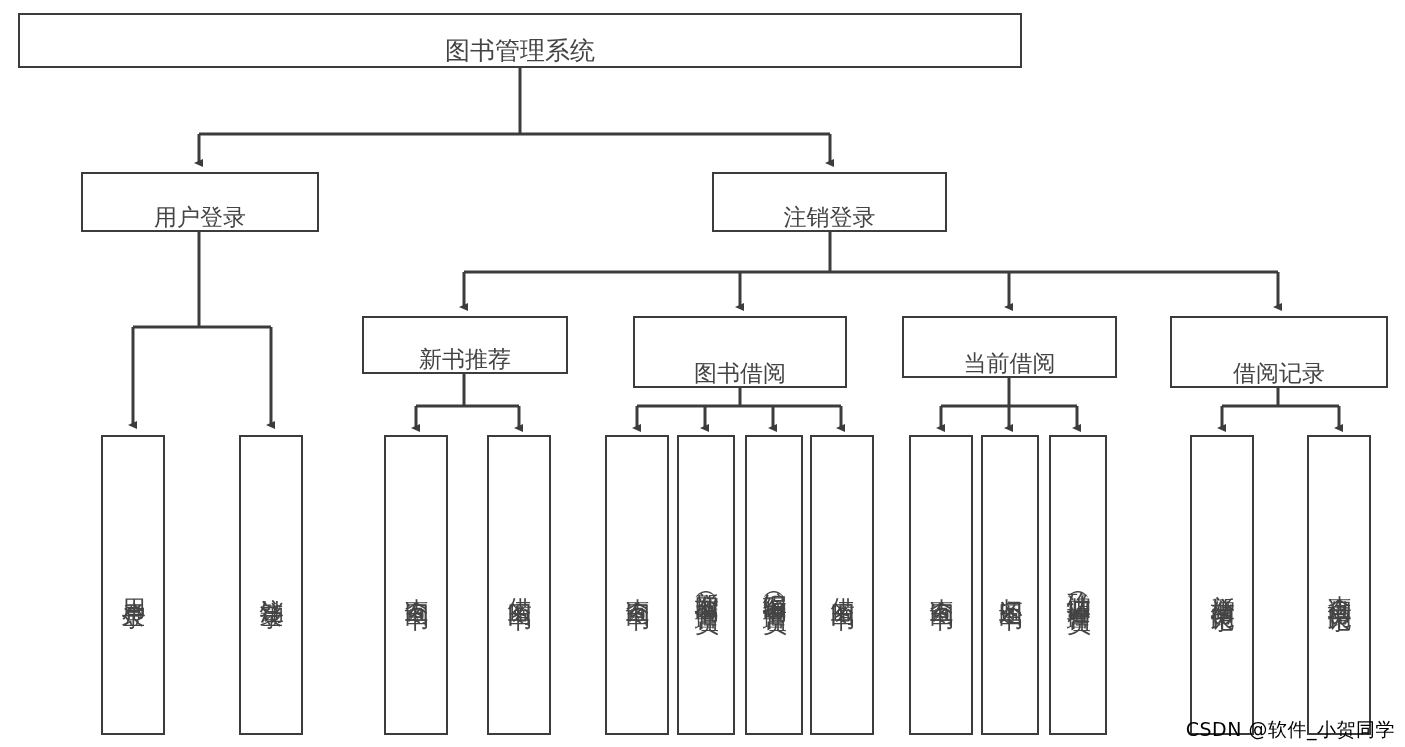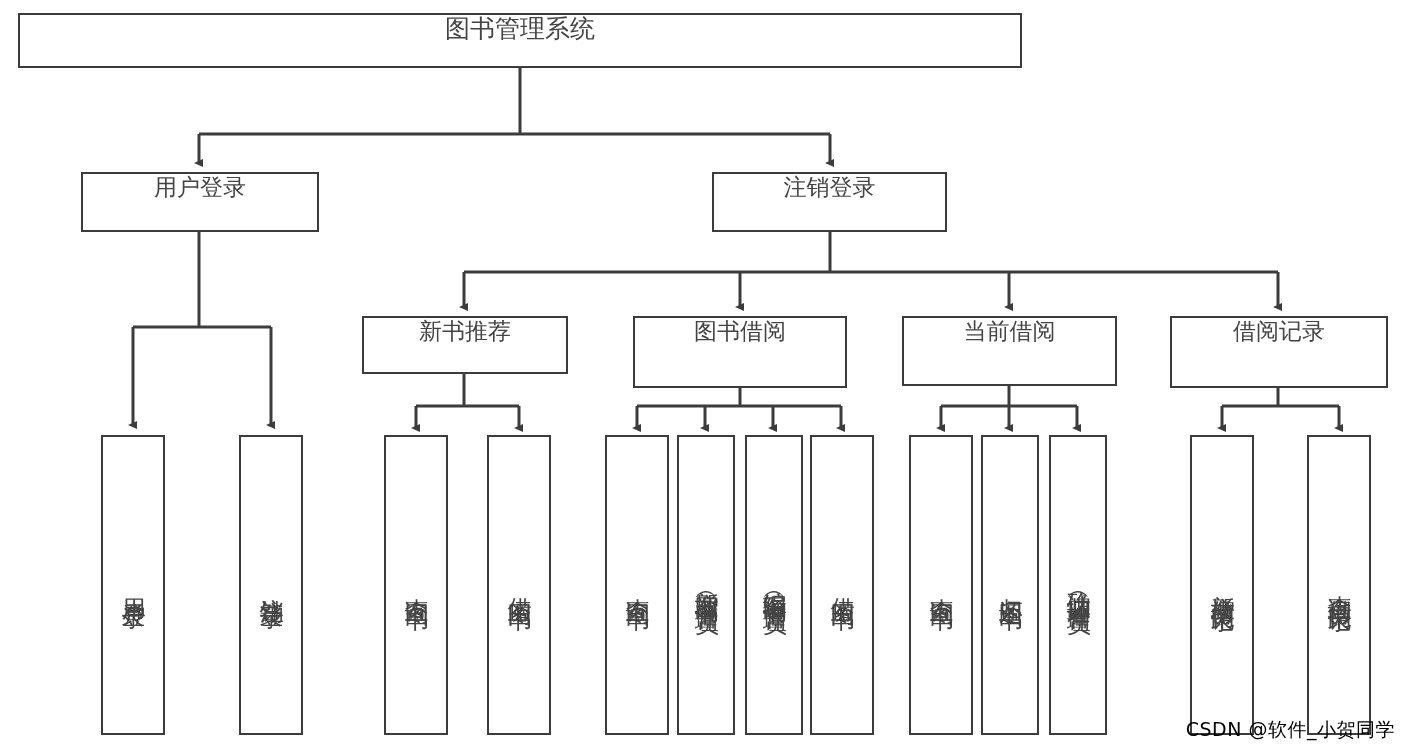--- a/index.html
+++ b/index.html
@@ -22,21 +22,21 @@
     width:1405px;
     height:747px;
     pointer-events:none;
   }
   .node{
     position:absolute;
     box-sizing:border-box;
     background:#ffffff;
     border:2.5px solid #3c3c3c;
     display:flex;
-    align-items:flex-start;
+    align-items:flex-end;
     justify-content:center;
     text-align:center;
     color:#444444;
     line-height:1.15;
   }
   .node.root{ font-size:25px; }
   .node.tier1{ font-size:23px; }
   .node.tier2{ font-size:23px; }
   .node.leaf{
     font-size:24px;
@@ -128,21 +128,21 @@
   <div class="node tier1" style="left:712px;top:172px;width:235px;height:60px;">
     <span>注销登录</span>
   </div>
 
   <div class="node tier2" style="left:362px;top:316px;width:206px;height:58px;">
     <span>新书推荐</span>
   </div>
   <div class="node tier2" style="left:633px;top:316px;width:214px;height:72px;">
     <span>图书借阅</span>
   </div>
-  <div class="node tier2" style="left:902px;top:316px;width:215px;height:70px;">
+  <div class="node tier2" style="left:902px;top:316px;width:215px;height:62px;">
     <span>当前借阅</span>
   </div>
   <div class="node tier2" style="left:1170px;top:316px;width:218px;height:72px;">
     <span>借阅记录</span>
   </div>
 
   <div class="node leaf" style="left:101px;top:435px;width:64px;height:300px;">
     <span class="vlabel">用户登录</span>
   </div>
   <div class="node leaf" style="left:239px;top:435px;width:64px;height:300px;">

